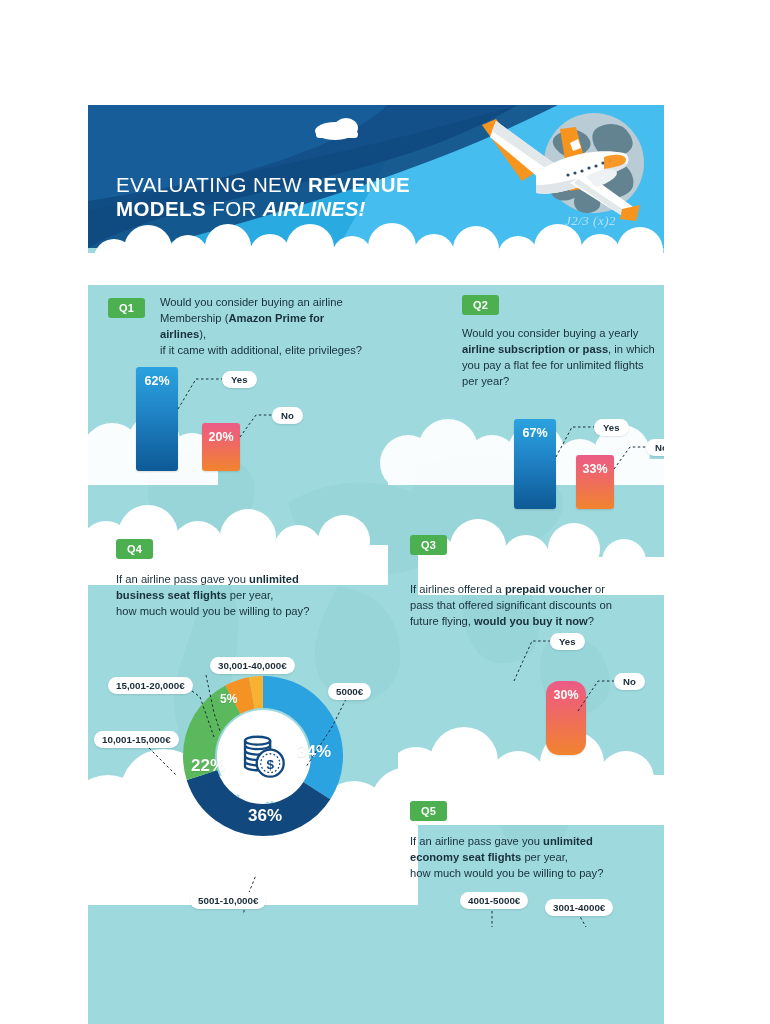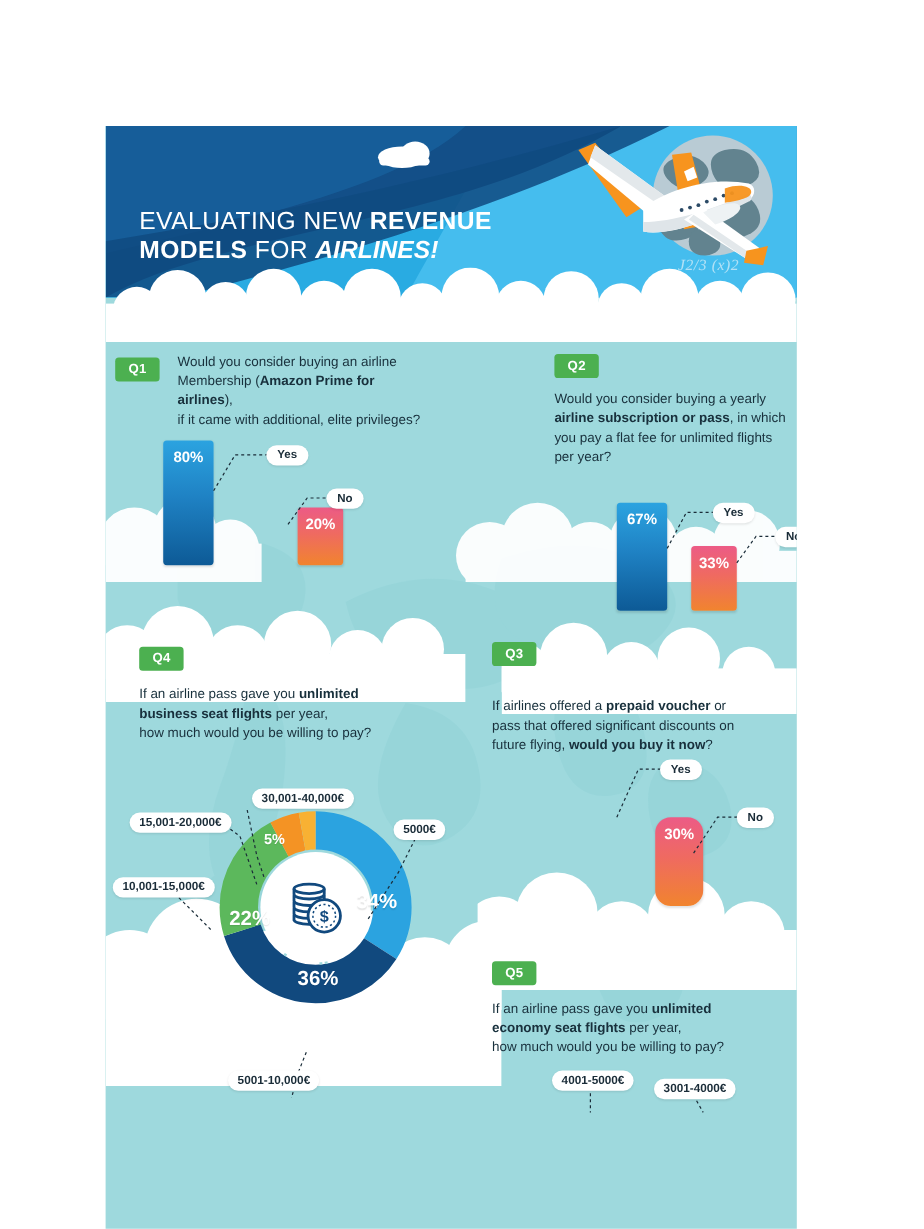--- a/index.html
+++ b/index.html
@@ -267,21 +267,21 @@
         <circle cx="320" cy="118" r="28"></circle>
           <circle cx="360" cy="104" r="30"></circle>
         <circle cx="404" cy="116" r="26"></circle>
           <circle cx="448" cy="106" r="28"></circle>
         <circle cx="492" cy="118" r="24"></circle>
           <circle cx="534" cy="108" r="28"></circle>
         <rect x="300" y="114" width="276" height="26"></rect>
       </g>
     </svg>
 
-    <div class="block" style="left:8px; top:193px; width:260px;">
+    <div class="block" style="left:20px; top:193px; width:260px;">
       <span class="qbadge">Q1</span>
       <div class="qtext" style="position:absolute; left:52px; top:-3px; width:212px;">
         <div><span>Would you consider buying an airline</span></div>
         <div><span>Membership (</span><b>Amazon Prime for airlines</b><span>),</span></div>
         <div><span>if it came with additional, elite privileges?</span></div>
       </div>
     </div>
 
     <svg style="position:absolute;left:0;top:390px;width:300px;height:90px;z-index:2;" viewBox="0 0 300 90">
       <g fill="#ffffff">
@@ -290,23 +290,23 @@
         <circle cx="110" cy="52" r="26"></circle>
           <circle cx="160" cy="42" r="28"></circle>
         <circle cx="210" cy="54" r="24"></circle>
           <circle cx="256" cy="46" r="26"></circle>
         <rect x="0" y="50" width="300" height="40"></rect>
       </g>
     </svg>
 
     <div class="barchart" style="left:40px; top:262px; width:230px; height:110px;">
       <div class="bar blue" style="left:8px; top:0px; width:42px; height:104px;">
-        <div class="bar-val">80%</div>
-      </div>
-      <div class="bar pink" style="left:74px; top:56px; width:38px; height:48px;margin-left:46px;">
+        <div class="bar-val">62%</div>
+      </div>
+      <div class="bar pink" style="left:74px; top:56px; width:38px; height:48px;">
         <div class="bar-val">20%</div>
       </div>
       <svg class="leader" viewBox="0 0 230 110" style="left:0;top:0;width:230px;height:110px;">
         <path d="M50 42 L68 12 L96 12" stroke="#1a2c38" stroke-width="1" fill="none" stroke-dasharray="2.5,2.5"></path>
         <path d="M112 70 L128 48 L146 48" stroke="#1a2c38" stroke-width="1" fill="none" stroke-dasharray="2.5,2.5"></path>
       </svg>
       <div class="pill" style="left:94px; top:4px;">Yes</div>
       <div class="pill" style="left:144px; top:40px;">No</div>
     </div>
 

